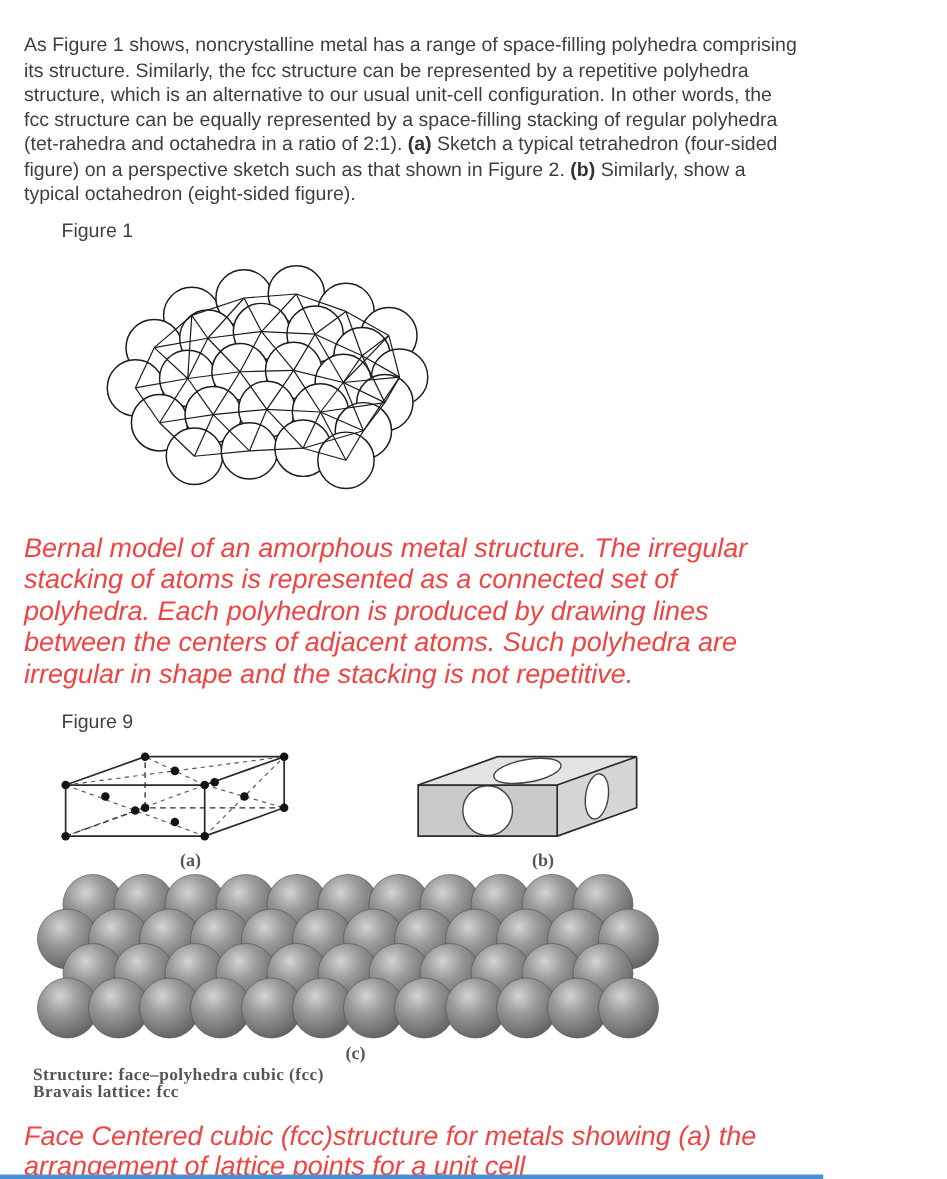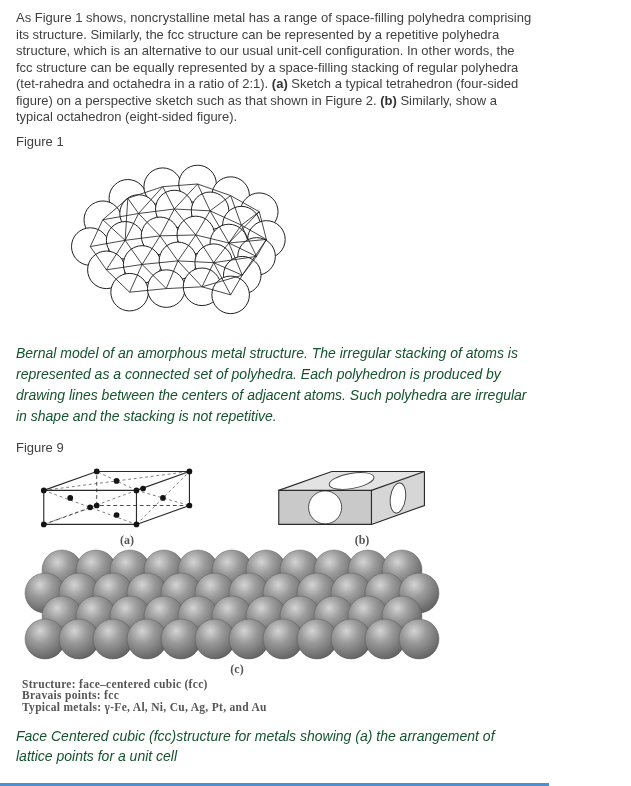--- a/index.html
+++ b/index.html
@@ -2,44 +2,45 @@
 <html><head>
 <meta charset="utf-8">
 <style>
   * { box-sizing: border-box; }
   html, body { margin: 0; padding: 0; background: #ffffff; }
   .page {
     position: relative;
     width: 549px;
     height: 786px;
     overflow: hidden;
-    padding: 10px 16px 0 16px;
+    padding: 22px 16px 0 16px;
     font-family: "Liberation Sans", sans-serif;
     color: #3f3f3f;
     background: #ffffff;
   }
   .problem {
     margin: 0;
     font-size: 13px;
     line-height: 16.5px;
   }
   .problem strong { color: #333; }
   .fig-label {
     font-size: 13px;
     line-height: 16.5px;
     margin-top: 8px;
+    margin-left: 25px;
   }
   .fig-label2 { margin-top: 13px; }
   .fig1-wrap { margin: 4px 0 0 26px; }
   .caption {
     margin: 11px 0 0 0;
-    font-size: 14px;
+    font-size: 18px;
     line-height: 21px;
     font-style: italic;
-    color: #14532d;
+    color: #ef4444;
   }
   .caption2 { margin-top: 12px; line-height: 20px; }
   .fig2-wrap { margin: 5px 0 0 2px; }
   .fig2-top {
     display: flex;
     align-items: flex-end;
     gap: 45px;
     margin-left: 14px;
   }
   .subfig { display: flex; flex-direction: column; align-items: center; }
@@ -289,22 +290,21 @@
           <circle cx="261" cy="90" r="20" fill="url(#sphGrad)" stroke="#4f4f4f" stroke-width="0.4"></circle>
           <circle cx="295" cy="90" r="20" fill="url(#sphGrad)" stroke="#4f4f4f" stroke-width="0.4"></circle>
           <circle cx="329" cy="90" r="20" fill="url(#sphGrad)" stroke="#4f4f4f" stroke-width="0.4"></circle>
           <circle cx="363" cy="90" r="20" fill="url(#sphGrad)" stroke="#4f4f4f" stroke-width="0.4"></circle>
           <circle cx="397" cy="90" r="20" fill="url(#sphGrad)" stroke="#4f4f4f" stroke-width="0.4"></circle>
         </svg>
     </div>
     <div class="sublabel serif c-label">(c)</div>
 
     <div class="info serif">
-      <div>Structure: face–centered cubic (fcc)</div>
-      <div>Bravais points: fcc</div>
-      <div>Typical metals: γ-Fe, Al, Ni, Cu, Ag, Pt, and Au</div>
+      <div>Structure: face–polyhedra cubic (fcc)</div>
+      <div>Bravais lattice: fcc</div>
     </div>
   </div>
 
   <p class="caption caption2">Face Centered cubic (fcc)structure for metals showing (a) the arrangement of lattice points for a unit cell</p>
 
   <div class="bottom-bar" style="background: rgb(74, 144, 210);"></div>
 </div>
 
 </body></html>

